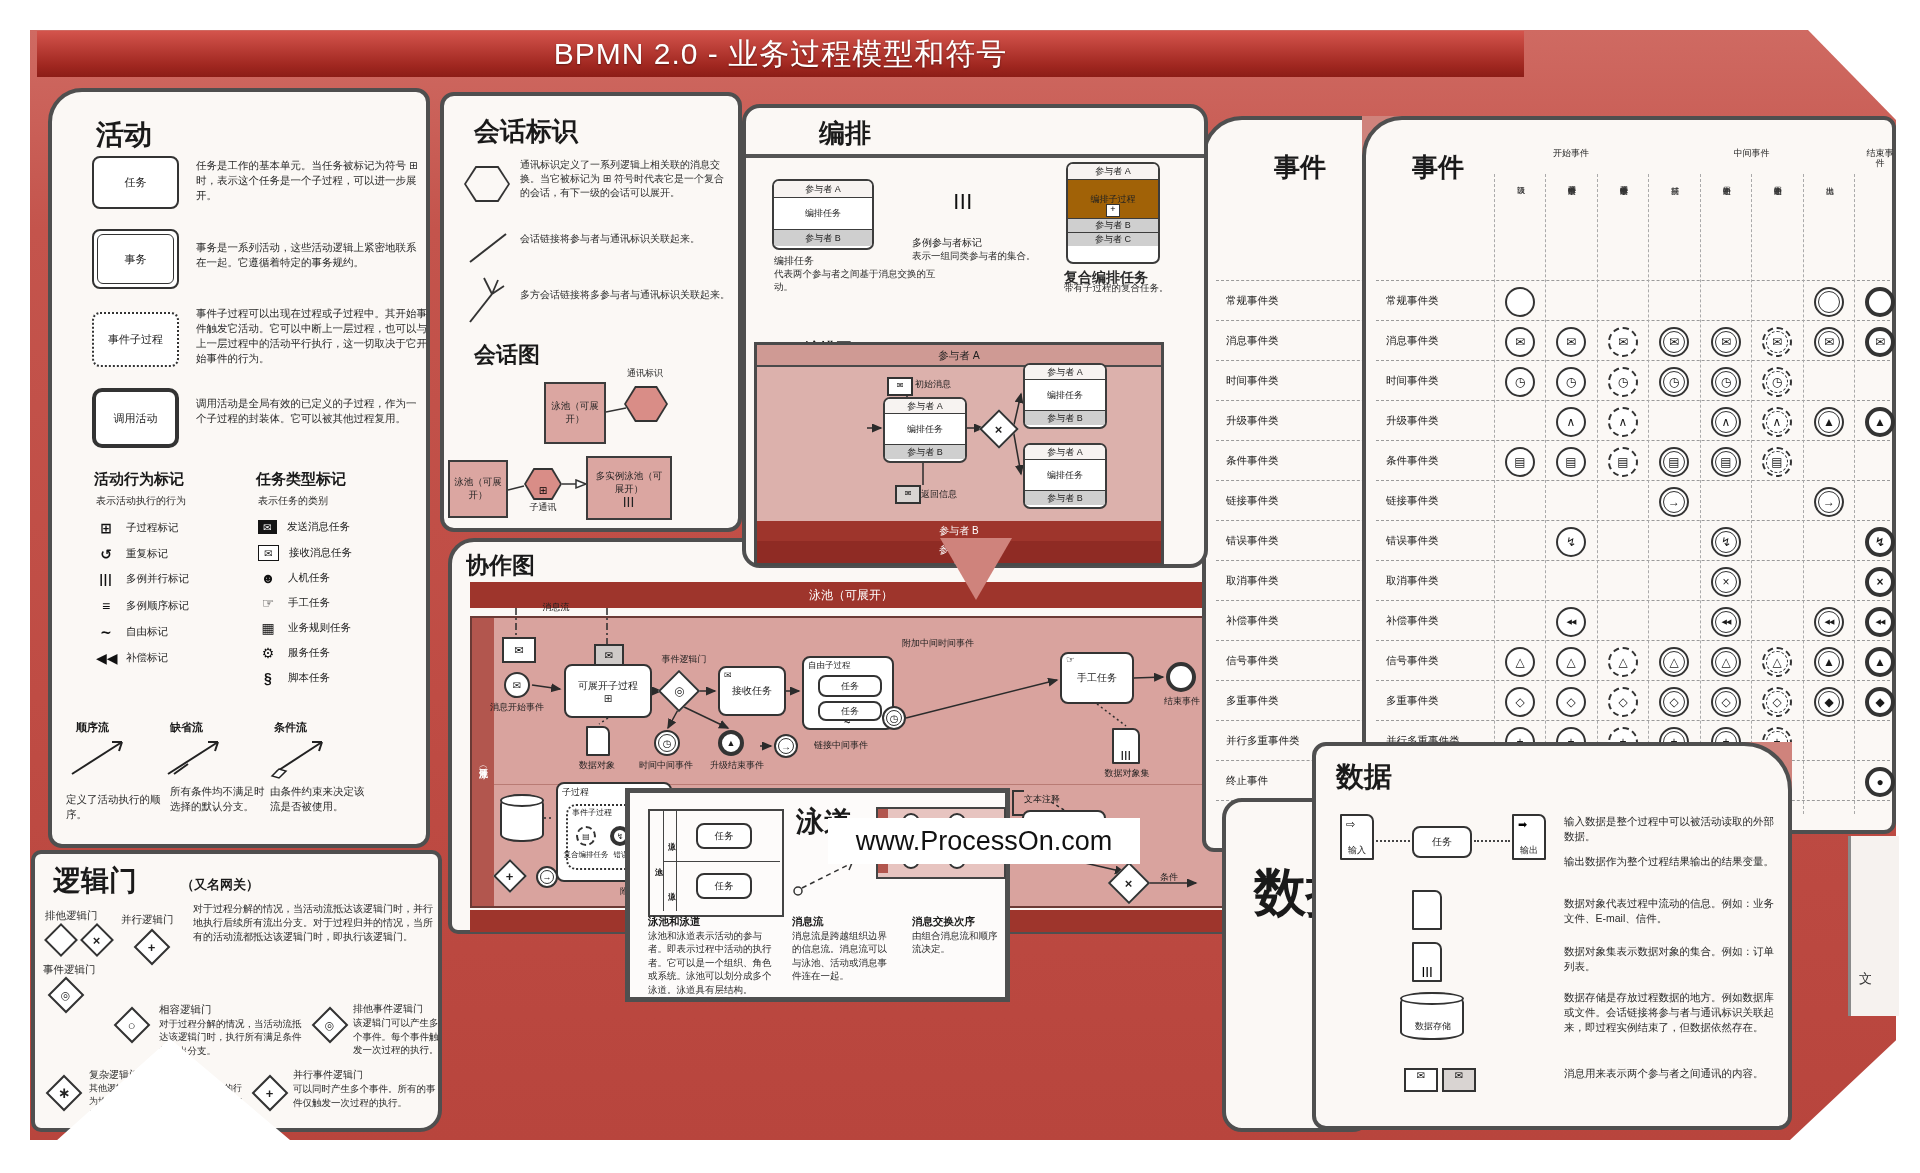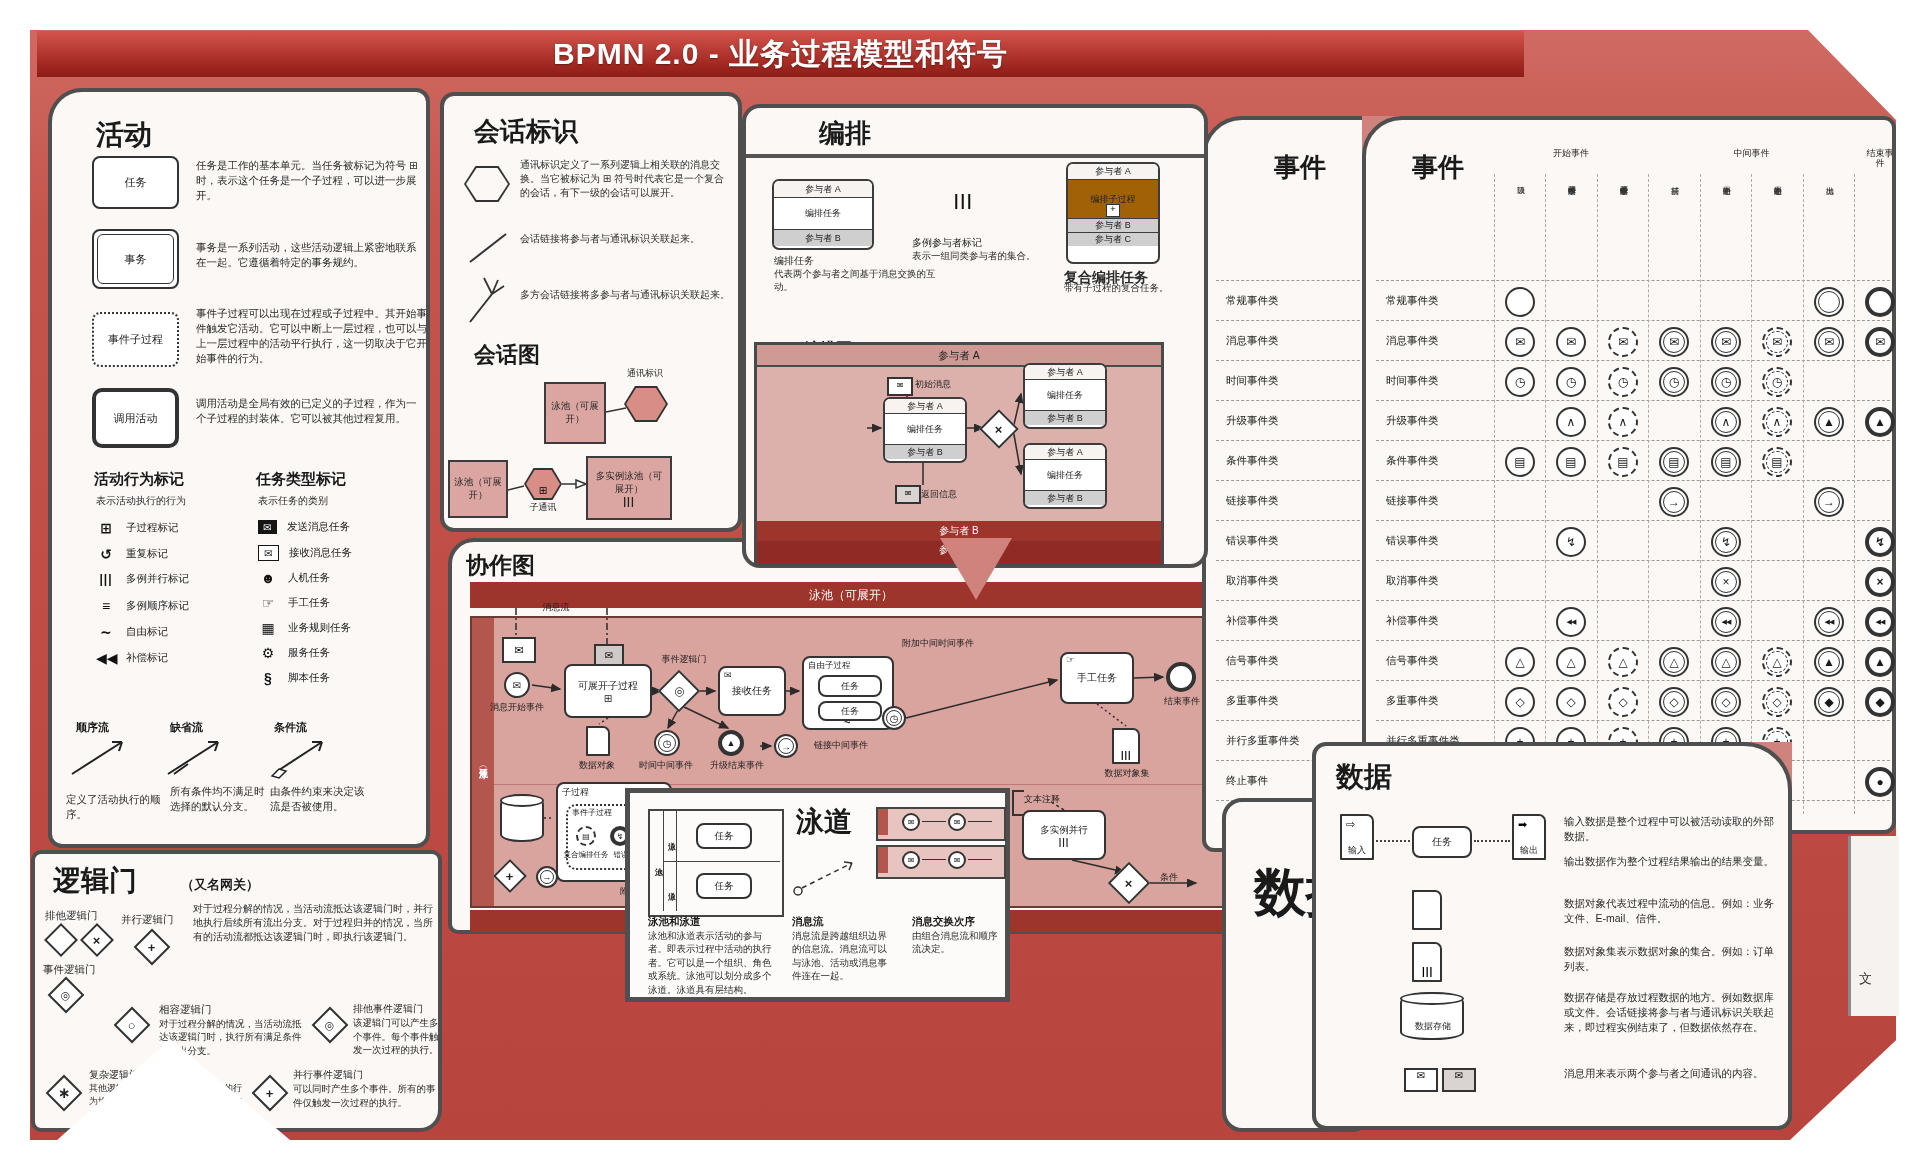--- a/index.html
+++ b/index.html
@@ -1,20 +1,20 @@
 <!DOCTYPE html>
 <html><head>
 <meta charset="utf-8">
 <style>
   html,body{margin:0;padding:0;background:#fff;font-family:"Liberation Sans","DejaVu Sans",sans-serif;}
   .stage{position:relative;width:1920px;height:1173px;overflow:hidden;background:#fff;}
   .ab{position:absolute;}
   .red-bg{left:30px;top:30px;width:1866px;height:1110px;background:linear-gradient(180deg,#cf6a62 0%,#c4544c 18%,#bf4c44 60%,#b8453d 100%);}
   .hdr{left:37px;top:31px;width:1487px;height:46px;background:linear-gradient(180deg,#d4544c,#a02720 75%,#8c1d17);display:flex;align-items:center;justify-content:center;}
-  .hdr-title{color:#fff;font-size:30px;font-weight:bold;letter-spacing:1px;text-shadow:0 1px 2px rgba(0,0,0,.4);}
+  .hdr-title{color:#fff;font-size:30px;font-weight:normal;letter-spacing:1px;text-shadow:0 1px 2px rgba(0,0,0,.4);}
   .urlbox{left:1117px;top:30px;width:663px;height:60px;background:#fff;border-bottom:3px solid #6b6b6b;border-left:3px solid #6b6b6b;display:flex;align-items:center;justify-content:center;padding-right:220px;box-sizing:border-box;}
   .urlbox span{font-size:20px;font-weight:bold;color:#111;}
   .panel{background:#fbf8f5;border:4px solid #4f4f4f;border-radius:16px;box-sizing:border-box;}
   .ttl{font-weight:bold;color:#1a1a1a;}
   .txt{color:#2a2a2a;font-size:10.5px;line-height:1.42;}
   .sm{font-size:9px;color:#222;}
   .ctr{text-align:center;}
   .box{background:#fff;border:2px solid #333;border-radius:8px;box-sizing:border-box;display:flex;align-items:center;justify-content:center;font-size:11px;color:#222;}
   .dotted{border-style:dotted;}
   .thickb{border-width:4px;border-radius:10px;}
@@ -760,18 +760,21 @@
         <b style="font-size:8px;letter-spacing:1px;line-height:5px;">|||</b>
       </div>
     </div>
   </div>
 
   <div class="ab wedge" style="left:940px;top:538px;width:72px;height:62px;"></div>
 
   <div class="ab hdr">
       <span class="hdr-title">BPMN 2.0 - 业务过程模型和符号</span>
     </div>
+  <div class="ab" style="left:828px;top:818px;width:312px;height:46px;background:#fff;display:flex;align-items:center;justify-content:center;">
+    <span style="font-size:27px;color:#111;">www.ProcessOn.com</span>
+  </div>
 
   <div class="ab" style="left:1796px;top:30px;width:100px;height:100px;background:#fff;clip-path:polygon(12% 0,100% 0,100% 90%);"></div>
   <div class="ab" style="left:50px;top:1030px;width:240px;height:110px;background:#fff;clip-path:polygon(3% 100%,50% 8%,100% 100%);"></div>
   <div class="ab" style="left:1790px;top:1035px;width:106px;height:105px;background:#fff;clip-path:polygon(0 100%,100% 5%,100% 100%);"></div>
 
 </div>
 
 </body></html>

